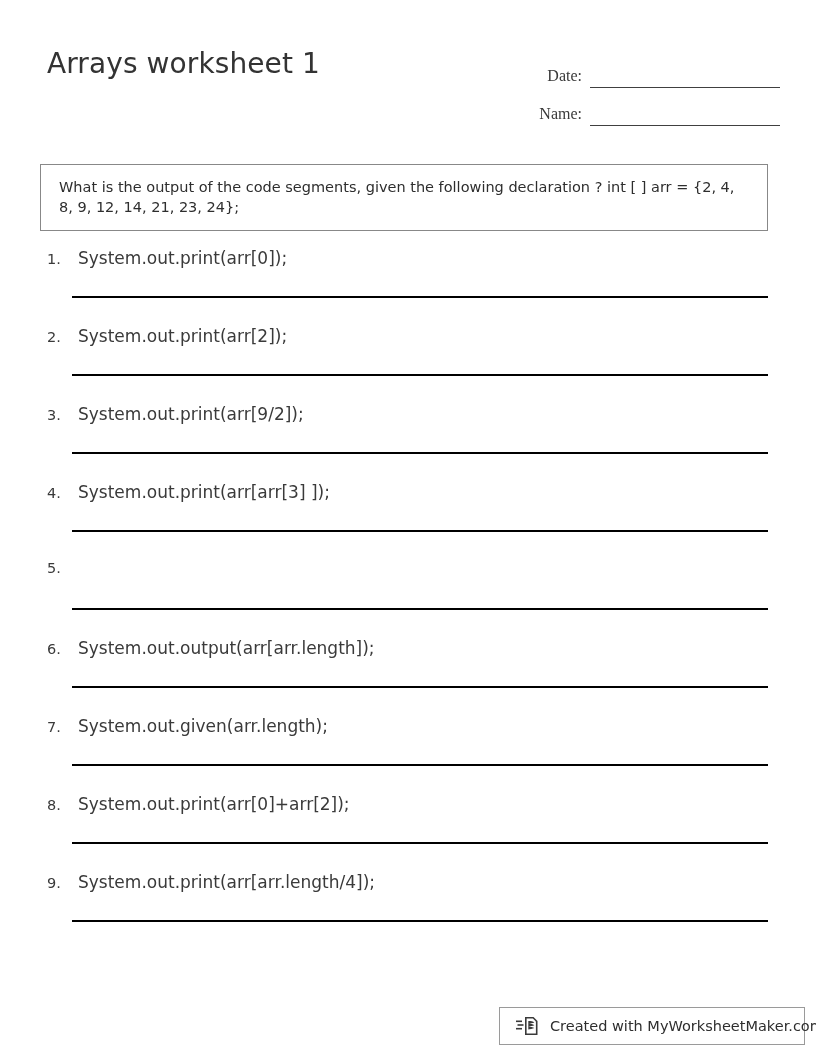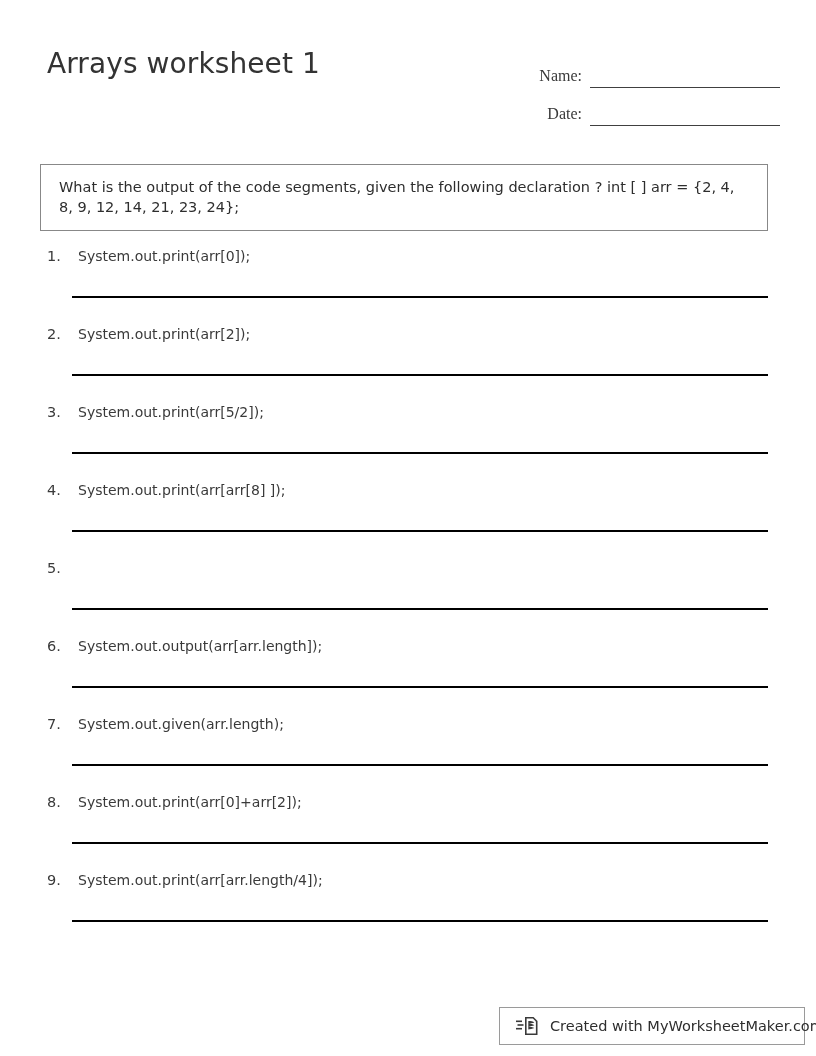--- a/index.html
+++ b/index.html
@@ -101,21 +101,21 @@
   }
   .q-number {
     font-family: "DejaVu Sans", sans-serif;
     font-size: 14.5px;
     color: #3a3a3a;
     width: 31px;
     flex: 0 0 31px;
   }
   .q-text {
     font-family: "DejaVu Sans", sans-serif;
-    font-size: 14px;
+    font-size: 17px;
     color: #3a3a3a;
     white-space: pre;
   }
   .answer-line {
     position: absolute;
     left: 72px;
     top: 48px;
     width: 696px;
     border-bottom: 2.2px solid #000000;
     height: 0;
@@ -152,27 +152,27 @@
 </head>
 <body>
 
 <div class="page">
 
   <div class="header">
     <div class="worksheet-title">Arrays worksheet 1</div>
 
     <div class="namedate">
       <div class="nd-row">
+        <span class="nd-label">Date:</span>
+        <span class="nd-line"></span>
+      </div>
+      <div class="nd-row">
         <span class="nd-label">Name:</span>
         <span class="nd-line"></span>
       </div>
-      <div class="nd-row">
-        <span class="nd-label">Date:</span>
-        <span class="nd-line"></span>
-      </div>
     </div>
   </div>
 
   <div class="instruction-box">
     <div class="instruction-text">What is the output of the code segments, given the following declaration ? int [ ] arr = {2, 4, 8, 9, 12, 14, 21, 23, 24};</div>
   </div>
 
   <div class="questions">
     <div class="q-item">
       <div class="q-row">
@@ -186,29 +186,29 @@
       <div class="q-row">
         <span class="q-number">2.</span>
         <span class="q-text">System.out.print(arr[2]);</span>
       </div>
       <div class="answer-line"></div>
     </div>
 
     <div class="q-item">
       <div class="q-row">
         <span class="q-number">3.</span>
-        <span class="q-text">System.out.print(arr[5/2]);</span>
+        <span class="q-text">System.out.print(arr[9/2]);</span>
       </div>
       <div class="answer-line"></div>
     </div>
 
     <div class="q-item">
       <div class="q-row">
         <span class="q-number">4.</span>
-        <span class="q-text">System.out.print(arr[arr[8] ]);</span>
+        <span class="q-text">System.out.print(arr[arr[3] ]);</span>
       </div>
       <div class="answer-line"></div>
     </div>
 
     <div class="q-item">
       <div class="q-row">
         <span class="q-number">5.</span>
       </div>
       <div class="answer-line"></div>
     </div>

